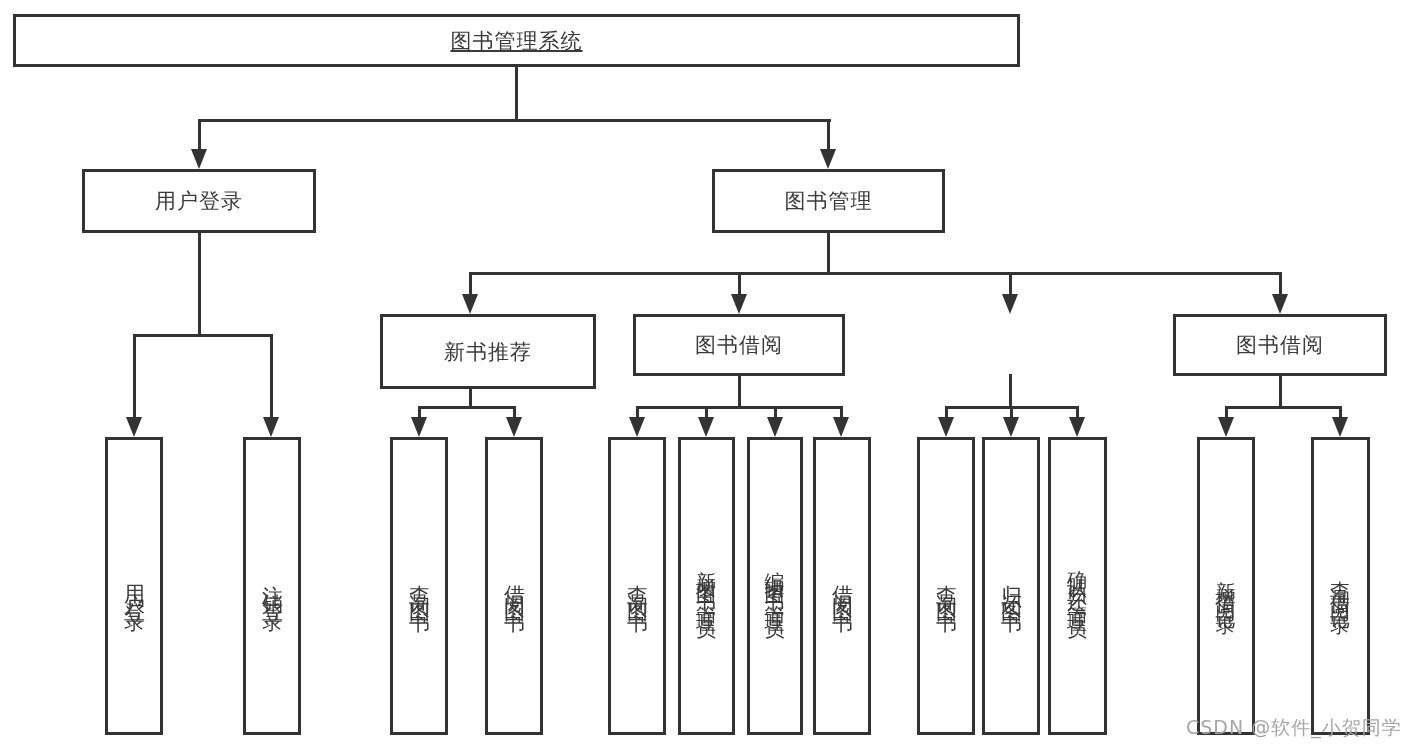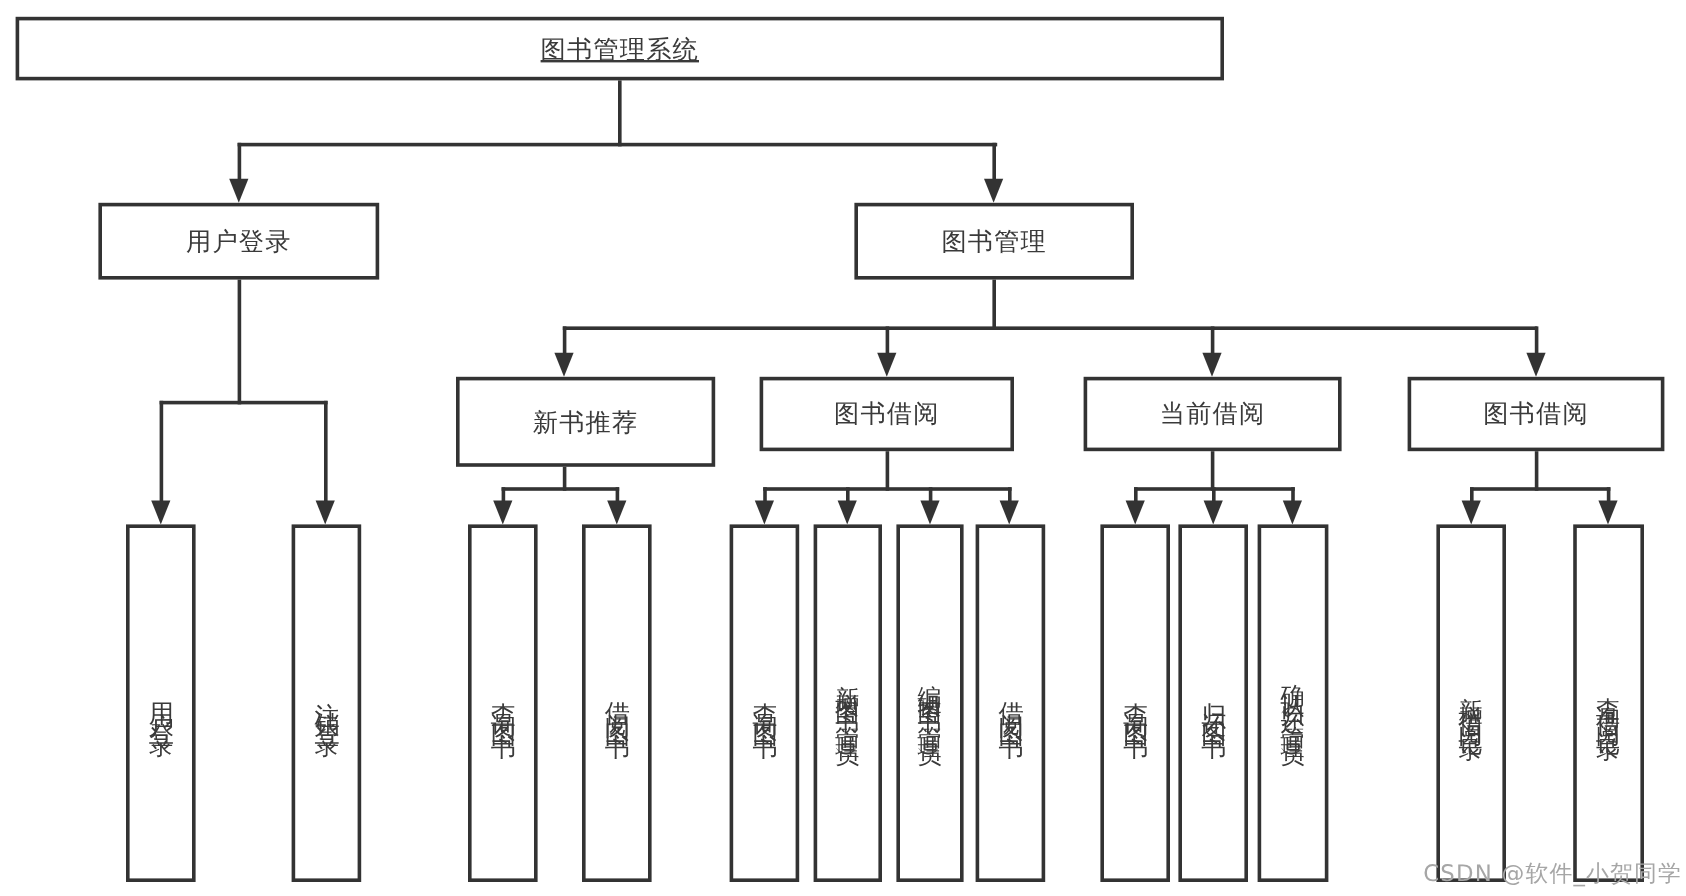--- a/index.html
+++ b/index.html
@@ -47,23 +47,20 @@
   </div>
 
   <div class="box h-box" style="left:380px;top:314px;width:216px;height:75px;text-align:right;">
     <span>新书推荐</span>
   </div>
 
   <div class="box h-box" style="left:633px;top:314px;width:212px;height:62px;">
     <span>图书借阅</span>
   </div>
 
-  <div class="box h-box" style="left:903px;top:314px;width:215px;height:62px;">
-    <span>当前借阅</span>
-  </div>
 
   <div class="box h-box" style="left:1173px;top:314px;width:214px;height:62px;">
     <span>图书借阅</span>
   </div>
 
   <div class="box v-box" style="left:105px;top:437px;width:58px;height:298px;">
     <span>用户登录</span>
   </div>
 
   <div class="box v-box" style="left:243px;top:437px;width:58px;height:298px;">

